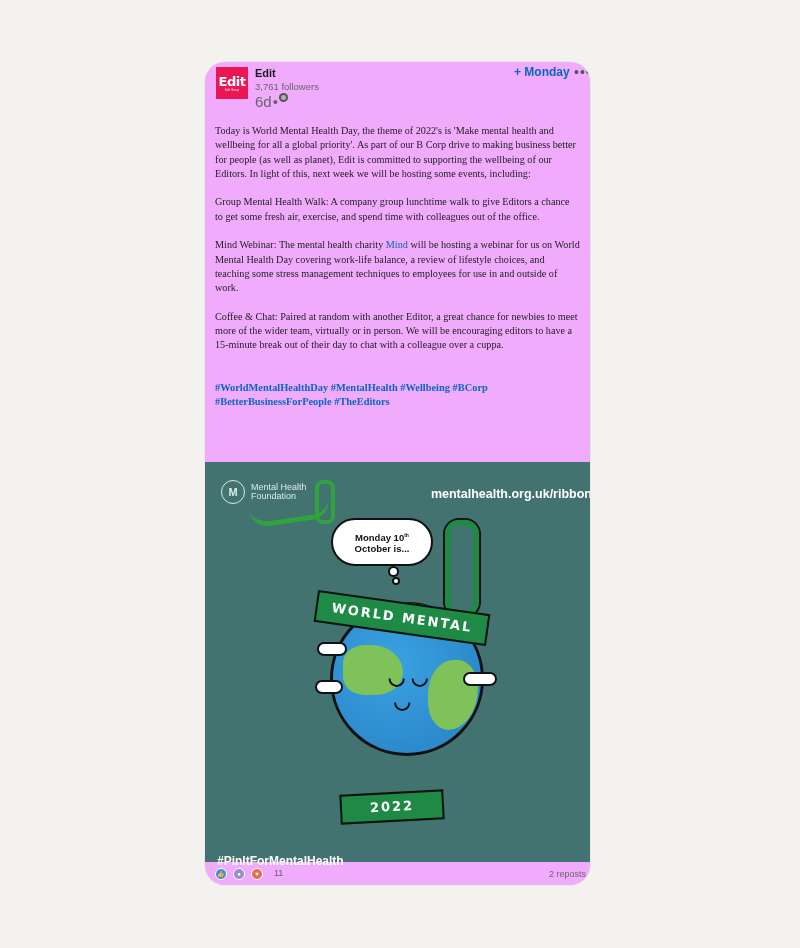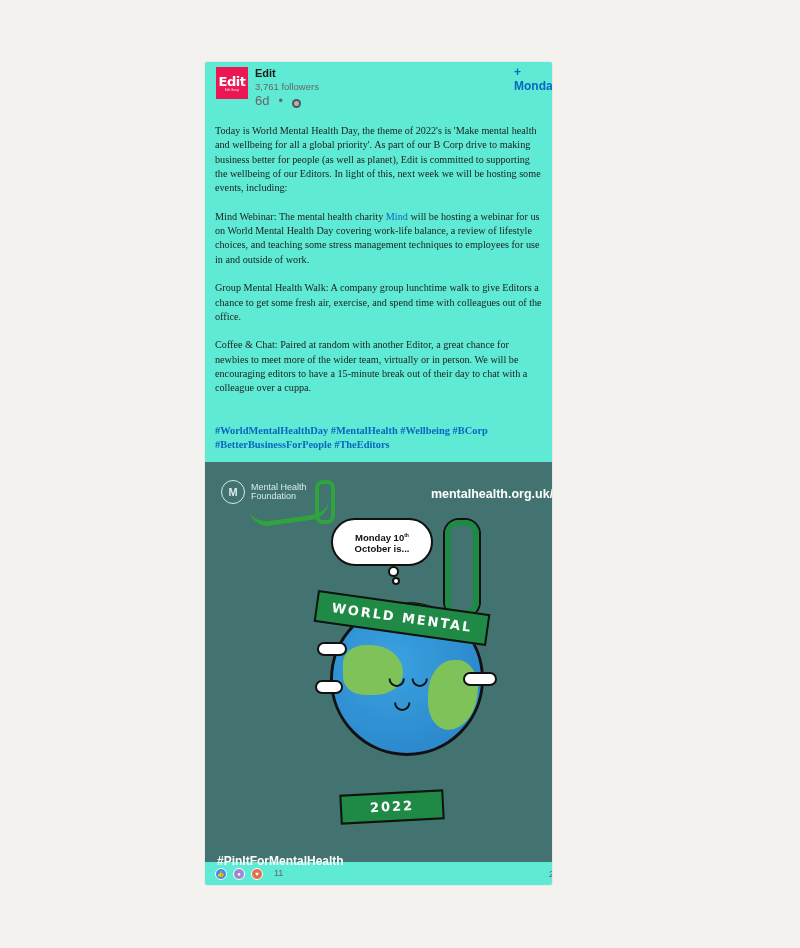--- a/index.html
+++ b/index.html
@@ -1,24 +1,24 @@
 <!DOCTYPE html>
 <html><head>
 <meta charset="utf-8">
 <style>
   html,body{margin:0;padding:0;}
   body{width:800px;height:948px;background:#f3f2ef;font-family:"Liberation Sans",sans-serif;position:relative;overflow:hidden;}
-  .card{position:absolute;left:205px;top:62px;width:347px;height:823px;background:#5eead4;border-radius:2px;overflow:hidden;box-shadow:0 0 0 1px rgba(0,0,0,0.04);}
+  .card{position:absolute;left:205px;top:62px;width:385px;height:823px;background:#f0abfc;border-radius:20px;overflow:hidden;box-shadow:0 0 0 1px rgba(0,0,0,0.04);}
   .header{position:relative;height:50px;}
   .logo{position:absolute;left:11px;top:5px;width:32px;height:32px;background:#ec1654;display:flex;flex-direction:column;align-items:center;justify-content:center;color:#fff;}
   .logo .word{font-family:"DejaVu Sans",sans-serif;font-weight:bold;font-size:13px;letter-spacing:-0.5px;line-height:13px;}
   .logo .sub{font-size:3px;line-height:4px;opacity:.9;}
   .name{position:absolute;left:50px;top:5px;font-size:11px;font-weight:bold;color:#191919;}
   .followers{position:absolute;left:50px;top:19px;font-size:9.5px;color:#666;}
-  .meta{position:absolute;left:50px;top:31px;font-size:13px;color:#666;display:flex;align-items:flex-end;gap:9px;}
+  .meta{position:absolute;left:50px;top:31px;font-size:15px;color:#666;display:flex;align-items:flex-start;gap:1px;}
   .globe{display:inline-block;width:9px;height:9px;border-radius:50%;background:#555;position:relative;}
   .globe:after{content:"";position:absolute;left:2px;top:2px;width:5px;height:5px;border-radius:50%;background:#fff;opacity:.55;}
   .follow{position:absolute;left:309px;top:3px;font-size:12px;font-weight:bold;color:#0a66c2;cursor:pointer;}
   .more{position:absolute;left:369px;top:2px;font-size:14px;color:#555;letter-spacing:1px;cursor:pointer;}
   .body{padding:12px 10px 0 10px;font-size:10.2px;line-height:14.3px;color:#1d1d1d;font-family:Liberation Serif, serif;}
   .body p{margin:0 0 14.3px 0;}
   .body a{color:#0a66c2;text-decoration:none;}
   .tags{margin-top:28px;color:#0a66c2;font-weight:600;font-size:10.4px;line-height:14.3px;}
   .tags span{cursor:pointer;}
   .image{position:absolute;left:0;top:400px;width:391px;height:400px;background:#437371;}
@@ -68,22 +68,22 @@
       <span>6d</span>
       <span>•</span>
       <span class="globe"></span>
     </div>
     <div class="follow">+ Monday</div>
     <div class="more">•••</div>
   </div>
 
   <div class="body">
     <p>Today is World Mental Health Day, the theme of 2022's is 'Make mental health and wellbeing for all a global priority'. As part of our B Corp drive to making business better for people (as well as planet), Edit is committed to supporting the wellbeing of our Editors. In light of this, next week we will be hosting some events, including:</p>
+    <p>Group Mental Health Walk: A company group lunchtime walk to give Editors a chance to get some fresh air, exercise, and spend time with colleagues out of the office.</p>
     <p><span>Mind Webinar: The mental health charity </span><a>Mind</a><span> will be hosting a webinar for us on World Mental Health Day covering work-life balance, a review of lifestyle choices, and teaching some stress management techniques to employees for use in and outside of work.</span></p>
-    <p>Group Mental Health Walk: A company group lunchtime walk to give Editors a chance to get some fresh air, exercise, and spend time with colleagues out of the office.</p>
     <p>Coffee &amp; Chat: Paired at random with another Editor, a great chance for newbies to meet more of the wider team, virtually or in person. We will be encouraging editors to have a 15-minute break out of their day to chat with a colleague over a cuppa.</p>
     <div class="tags">
       <span>#WorldMentalHealthDay</span>
       <span>#MentalHealth</span>
       <span>#Wellbeing</span>
       <span>#BCorp</span><br>
       <span>#BetterBusinessForPeople</span>
       <span>#TheEditors</span>
     </div>
   </div>

